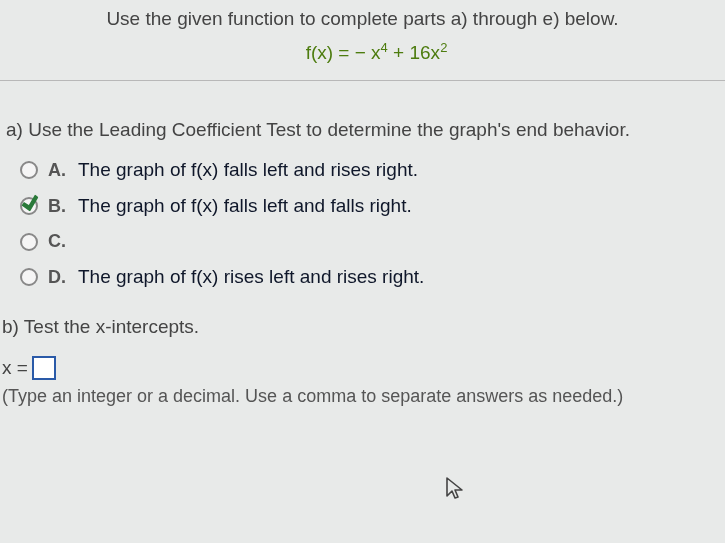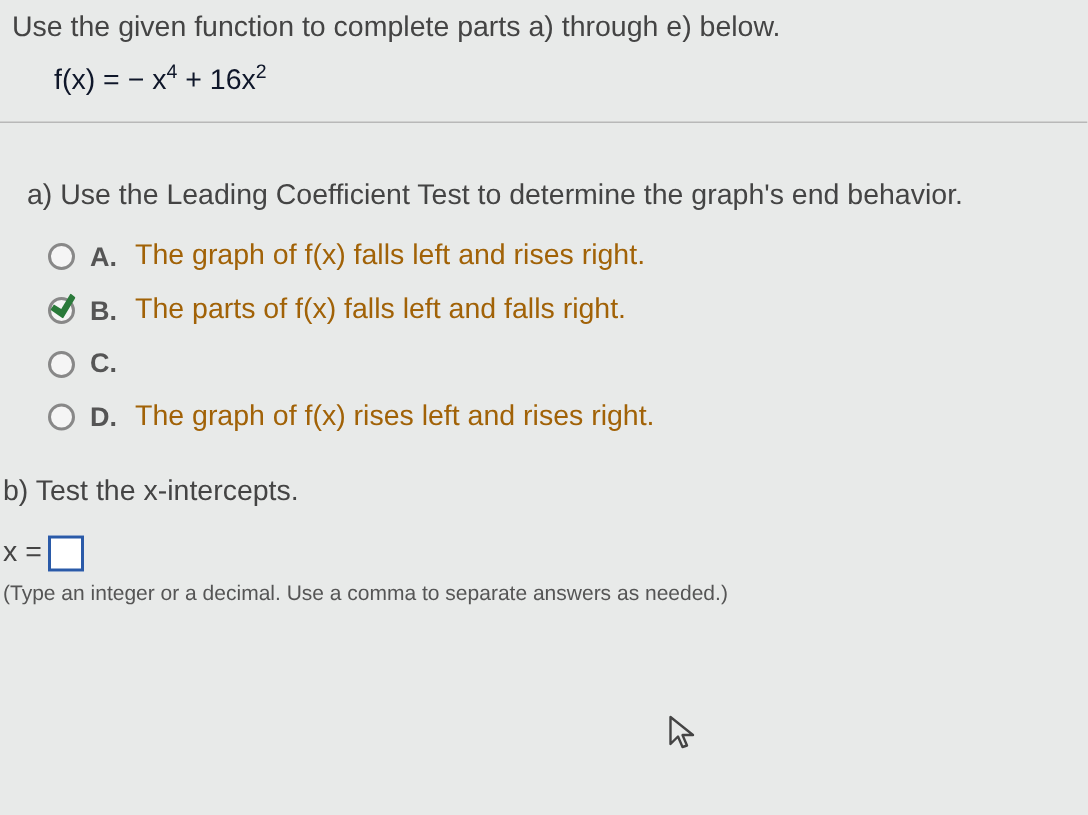--- a/index.html
+++ b/index.html
@@ -9,38 +9,39 @@
       background: #e8eae9;
       font-family: Arial, Helvetica, sans-serif;
       color: #3a3a3a;
       font-size: 18px;
       overflow: hidden;
       position: relative;
     }
     .section-top {
       padding: 8px 8px 16px 8px;
       border-bottom: 1px solid #b8b8b8;
+      text-align: center;
     }
     .prompt-text {
       font-size: 19px;
       color: #444;
       margin-bottom: 10px;
     }
     .equation {
       font-size: 19px;
-      color: #0f172a;
+      color: #4d7c0f;
       padding-left: 28px;
       font-family: Arial, sans-serif;
     }
     .equation sup {
       font-size: 13px;
       vertical-align: super;
     }
     .section-a {
-      padding: 38px 8px 0 18px;
+      padding: 38px 8px 0 6px;
     }
     .part-title {
       font-size: 19px;
       color: #444;
       margin-bottom: 18px;
     }
     .option-row {
       display: flex;
       align-items: center;
       margin-bottom: 14px;
@@ -71,21 +72,21 @@
     }
     .opt-letter {
       font-weight: bold;
       color: #555;
       margin-right: 8px;
       font-size: 18px;
       width: 22px;
     }
     .opt-text {
       font-size: 19px;
-      color: #a16207;
+      color: #0f172a;
     }
     .section-b {
       padding: 14px 2px 0 2px;
     }
     .answer-row {
       display: flex;
       align-items: center;
       margin-top: 18px;
       margin-bottom: 6px;
       font-size: 19px;
@@ -93,21 +94,21 @@
     }
     .answer-box {
       width: 24px;
       height: 24px;
       border: 2px solid #2a5aa8;
       background: #fff;
       margin-left: 4px;
       display: inline-block;
     }
     .hint {
-      font-size: 14px;
+      font-size: 18px;
       color: #555;
     }
     .cursor {
       position: absolute;
       left: 445px;
       top: 476px;
       pointer-events: none;
     }
     .cursor svg { display: block; }
   </style>
@@ -126,21 +127,21 @@
 
   <div class="option-row">
     <span class="radio"></span>
     <span class="opt-letter">A.</span>
     <span class="opt-text">The graph of f(x) falls left and rises right.</span>
   </div>
 
   <div class="option-row">
     <span class="radio selected"></span>
     <span class="opt-letter">B.</span>
-    <span class="opt-text">The parts of f(x) falls left and falls right.</span>
+    <span class="opt-text">The graph of f(x) falls left and falls right.</span>
   </div>
 
   <div class="option-row">
     <span class="radio"></span>
     <span class="opt-letter">C.</span>
   </div>
 
   <div class="option-row">
     <span class="radio"></span>
     <span class="opt-letter">D.</span>

